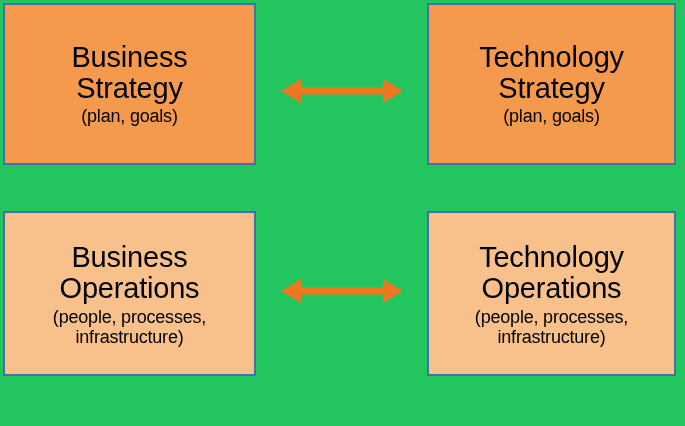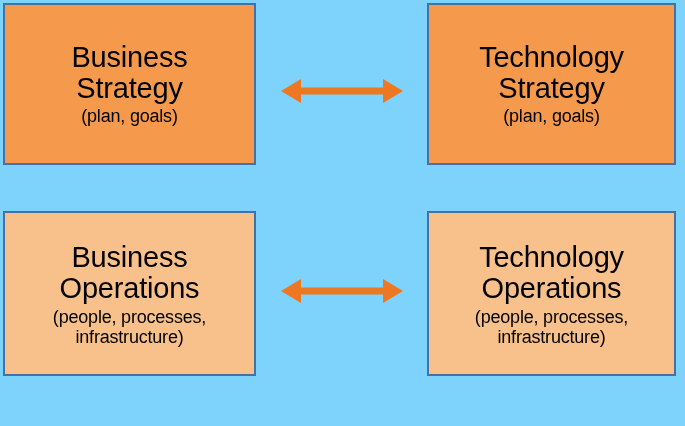--- a/index.html
+++ b/index.html
@@ -10,21 +10,21 @@
   body {
     width: 685px;
     height: 426px;
     overflow: hidden;
     font-family: "Liberation Sans", sans-serif;
   }
   #diagram {
     position: relative;
     width: 685px;
     height: 426px;
-    background: #7dd3fc;
+    background: #22c55e;
   }
   .node {
     position: absolute;
     box-sizing: border-box;
     border: 2px solid #4472A8;
     display: flex;
     flex-direction: column;
     align-items: center;
     justify-content: center;
     text-align: center;

